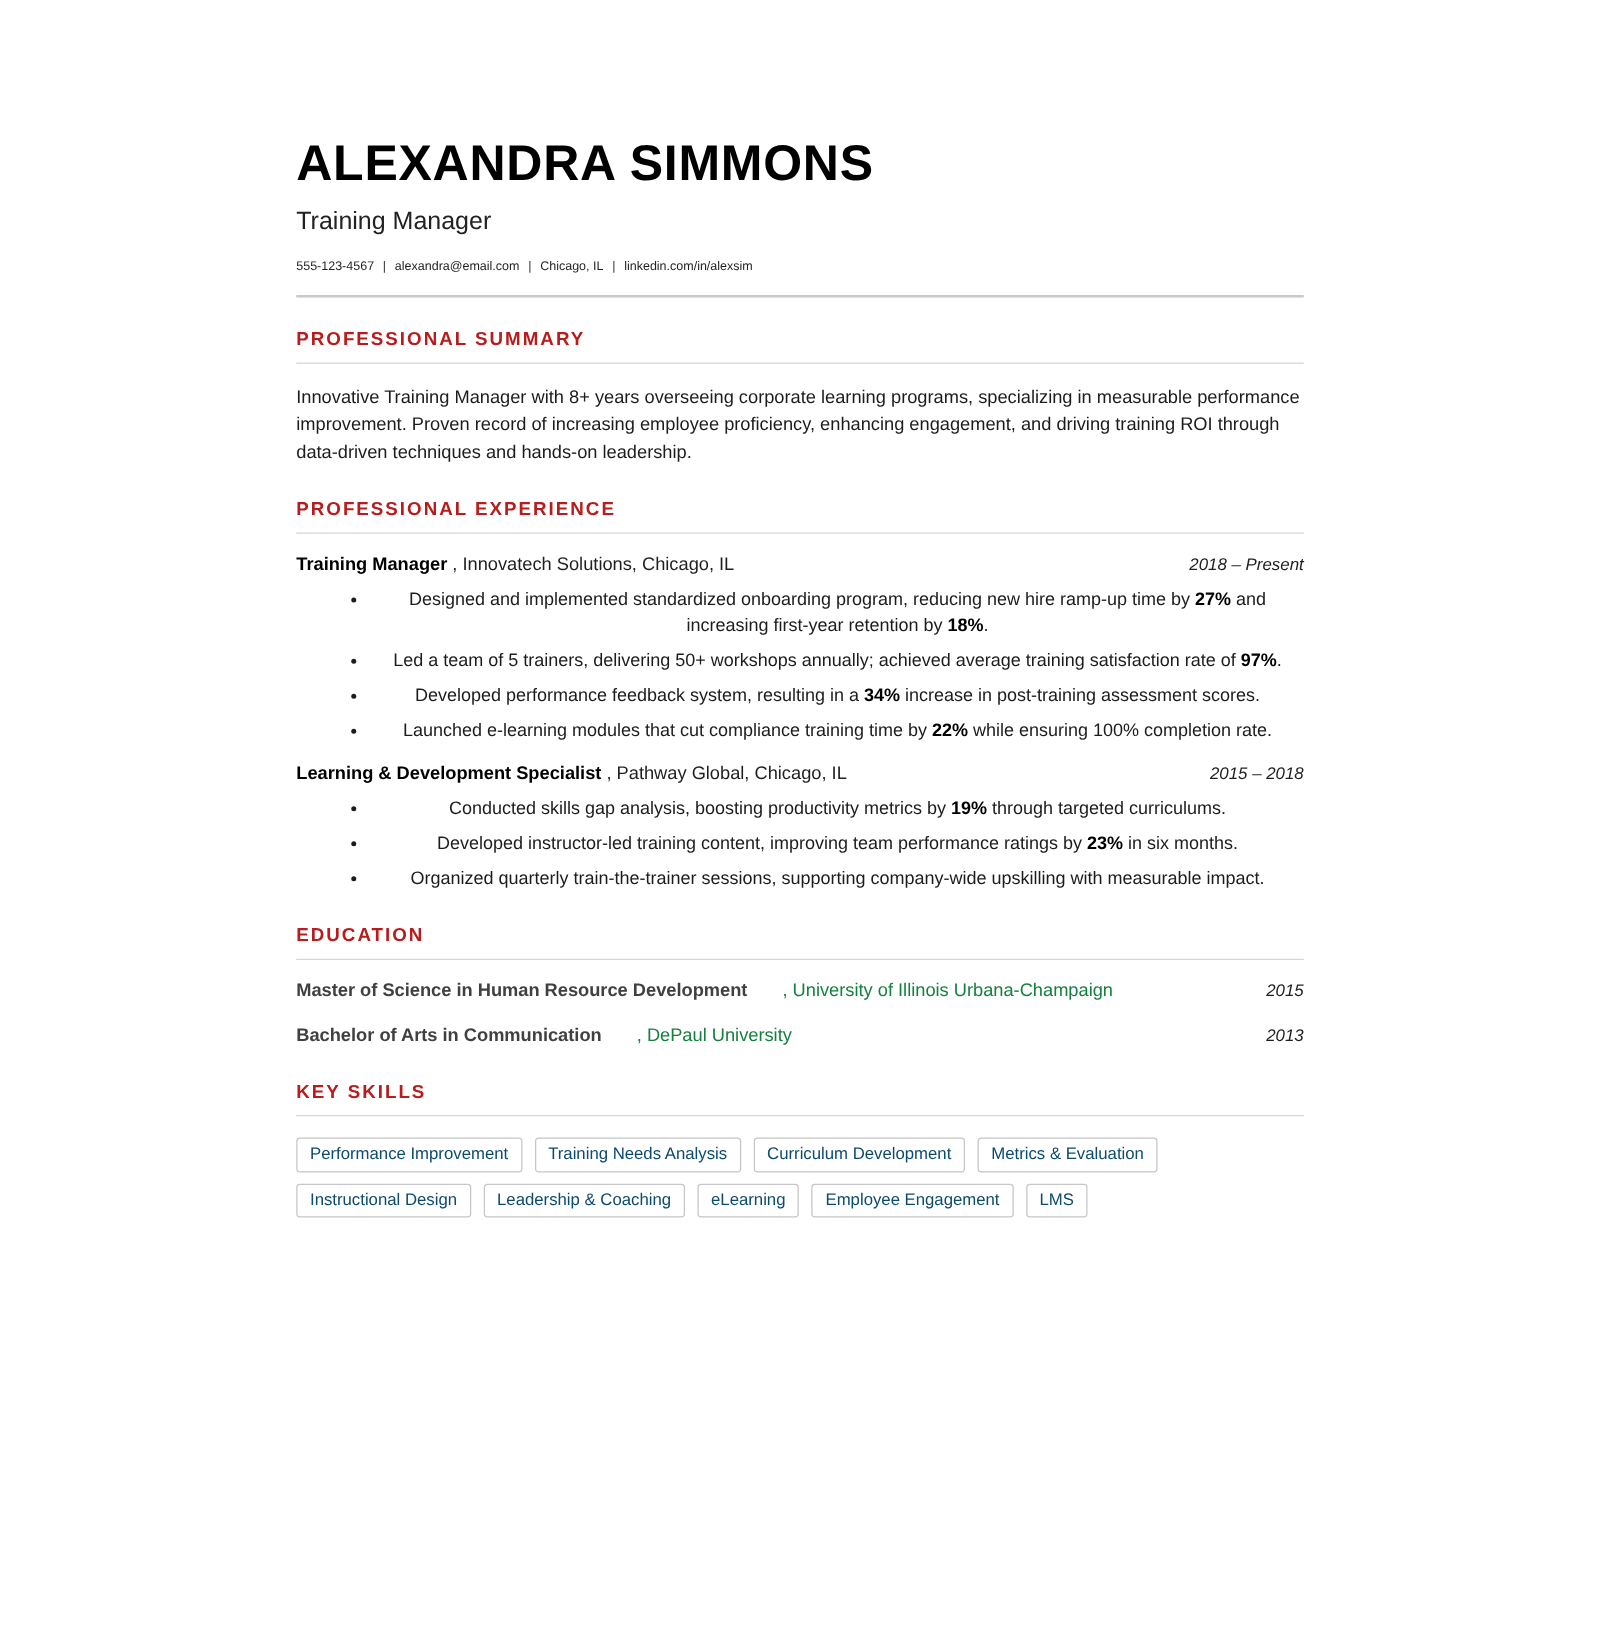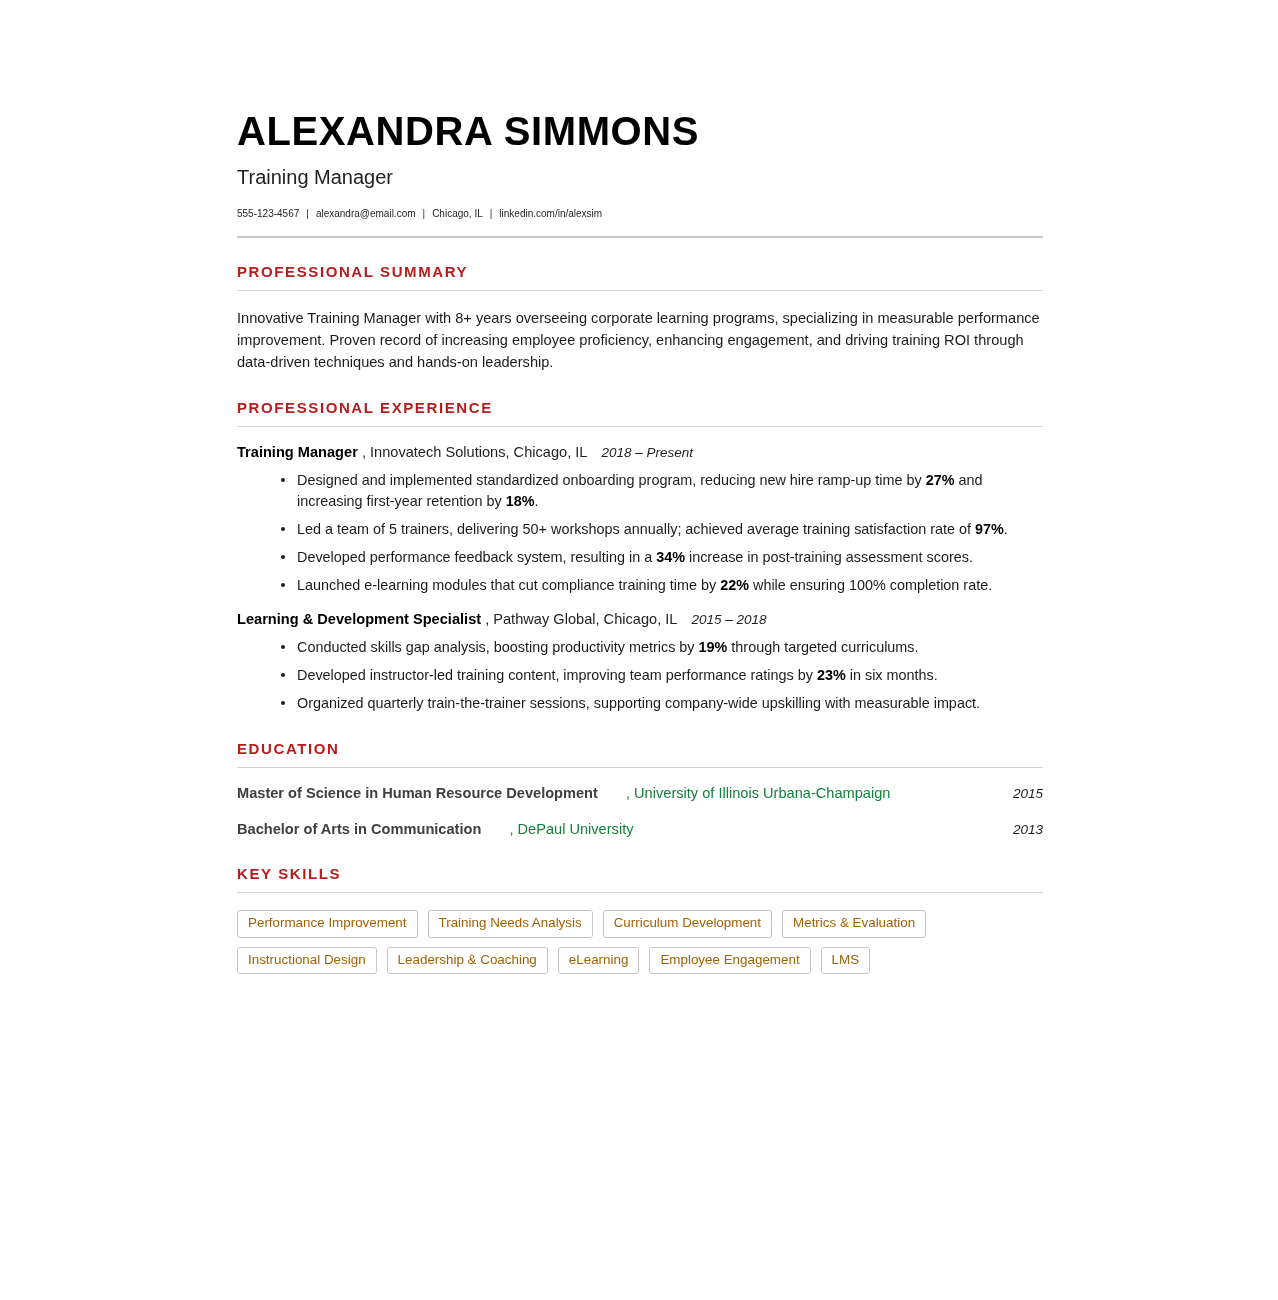--- a/index.html
+++ b/index.html
@@ -97,21 +97,21 @@
   }
 
   
   .exp-list { margin-top: 16px; }
   .exp-entry { margin-bottom: 14px; }
   .exp-entry:last-child { margin-bottom: 0; }
 
   .exp-headline {
     display: flex;
     align-items: baseline;
-    justify-content: flex-start;
+    justify-content: space-between;
     width: 100%;
   }
   .exp-left {
     font-size: 14.6px;
     line-height: 1.35;
     color: #1a1a1a;
     padding-right: 14px;
   }
   .exp-role {
     font-weight: bold;
@@ -126,20 +126,21 @@
     font-style: italic;
     color: #1f1f1f;
     white-space: nowrap;
     flex: 0 0 auto;
   }
 
   ul.bullets {
     list-style: none;
     margin: 7px 0 0 0;
     padding: 0 0 0 60px;
+    text-align: center;
   }
   ul.bullets li {
     position: relative;
     font-size: 14.4px;
     line-height: 1.47;
     color: #1c1c1c;
     margin-bottom: 7px;
     padding-left: 0;
   }
   ul.bullets li:last-child { margin-bottom: 0; }
@@ -198,21 +199,21 @@
     gap: 9px 10px;
     max-width: 790px;
   }
   .skill-chip {
     border: 1px solid #c6c6c6;
     border-radius: 3px;
     background: #ffffff;
     padding: 4px 10px 5px 10px;
     font-size: 13.4px;
     line-height: 1.25;
-    color: #a16207;
+    color: #0c4a6e;
     white-space: nowrap;
     text-align: center;
   }
 </style>
 </head>
 <body>
 
 <div class="page">
   <div class="sheet">
 

